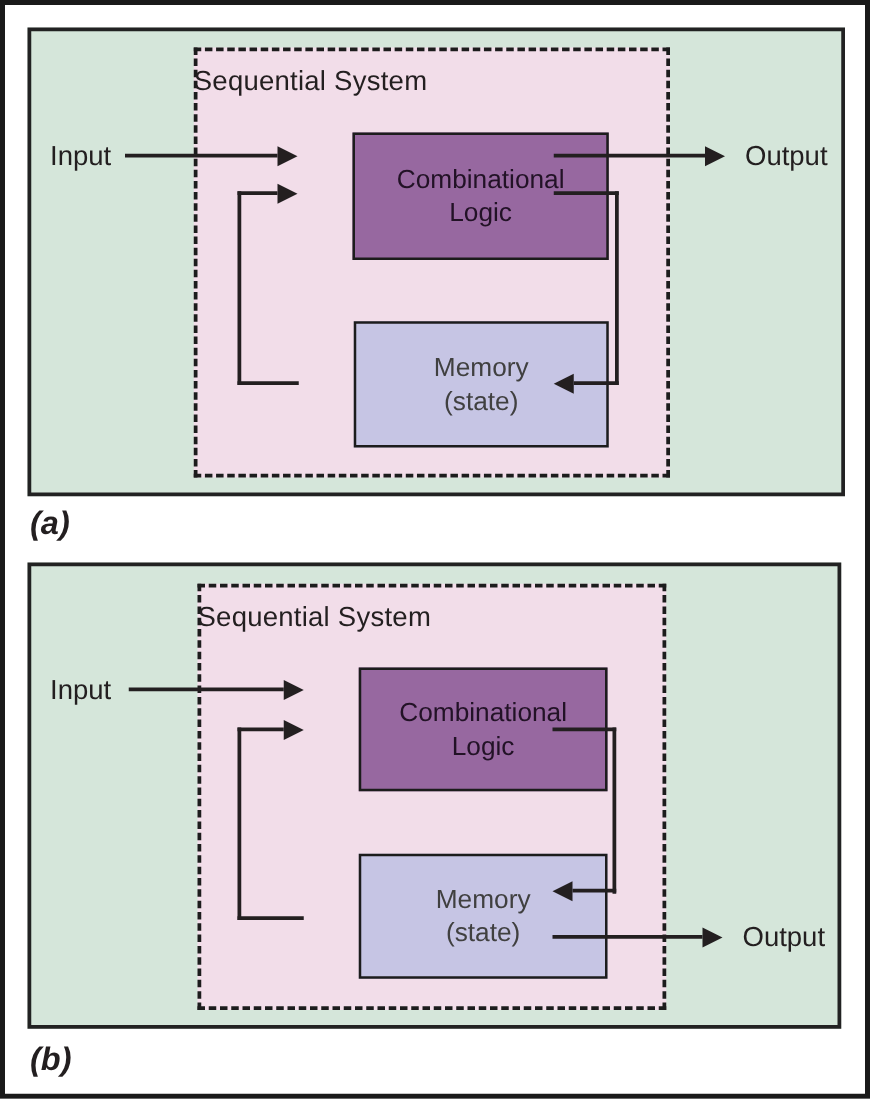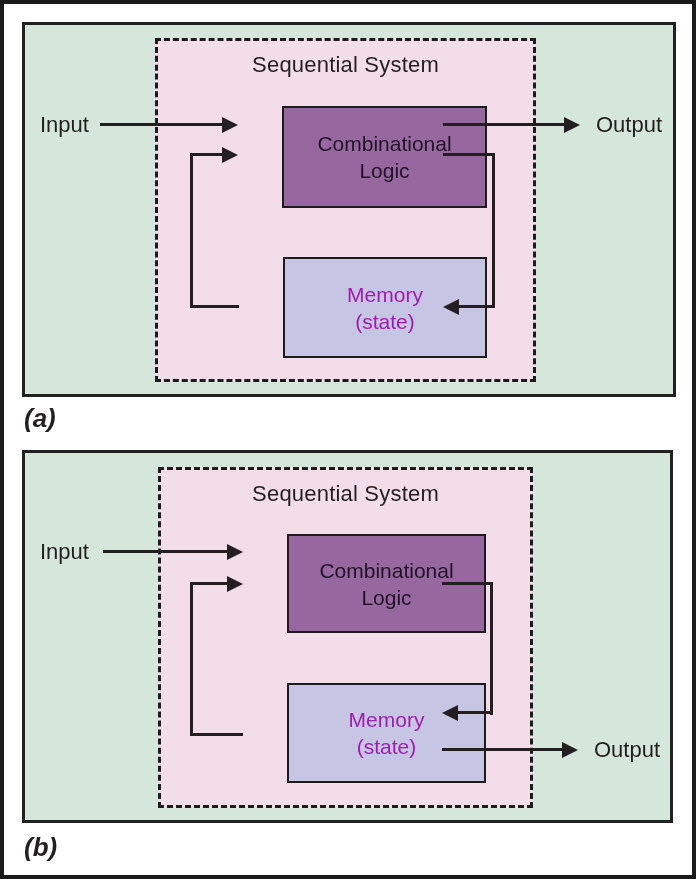--- a/index.html
+++ b/index.html
@@ -29,39 +29,38 @@
     box-sizing:border-box;
   }
   .dashedbox{
     position:absolute;
     background:var(--pink);
     border:3px dashed #1c1c1c;
     box-sizing:border-box;
   }
   .systitle{
     position:absolute;
-    text-align:center;
     font-size:22px;
     letter-spacing:0.2px;
   }
   .block{
     position:absolute;
     border:2px solid #1c1c1c;
     box-sizing:border-box;
     display:flex;
     flex-direction:column;
     align-items:center;
     justify-content:center;
     font-size:21px;
     line-height:27px;
     text-align:center;
     margin-left:44px;
   }
   .comb{background:var(--purple);color:#221226;}
-  .mem{background:var(--lavender);color:#a21caf;}
+  .mem{background:var(--lavender);color:#404040;}
   .hline{position:absolute;height:3px;background:var(--line);}
   .vline{position:absolute;width:3px;background:var(--line);}
   .arr-r{
     position:absolute;width:0;height:0;
     border-top:8px solid transparent;
     border-bottom:8px solid transparent;
     border-left:16px solid var(--line);
   }
   .arr-l{
     position:absolute;width:0;height:0;

